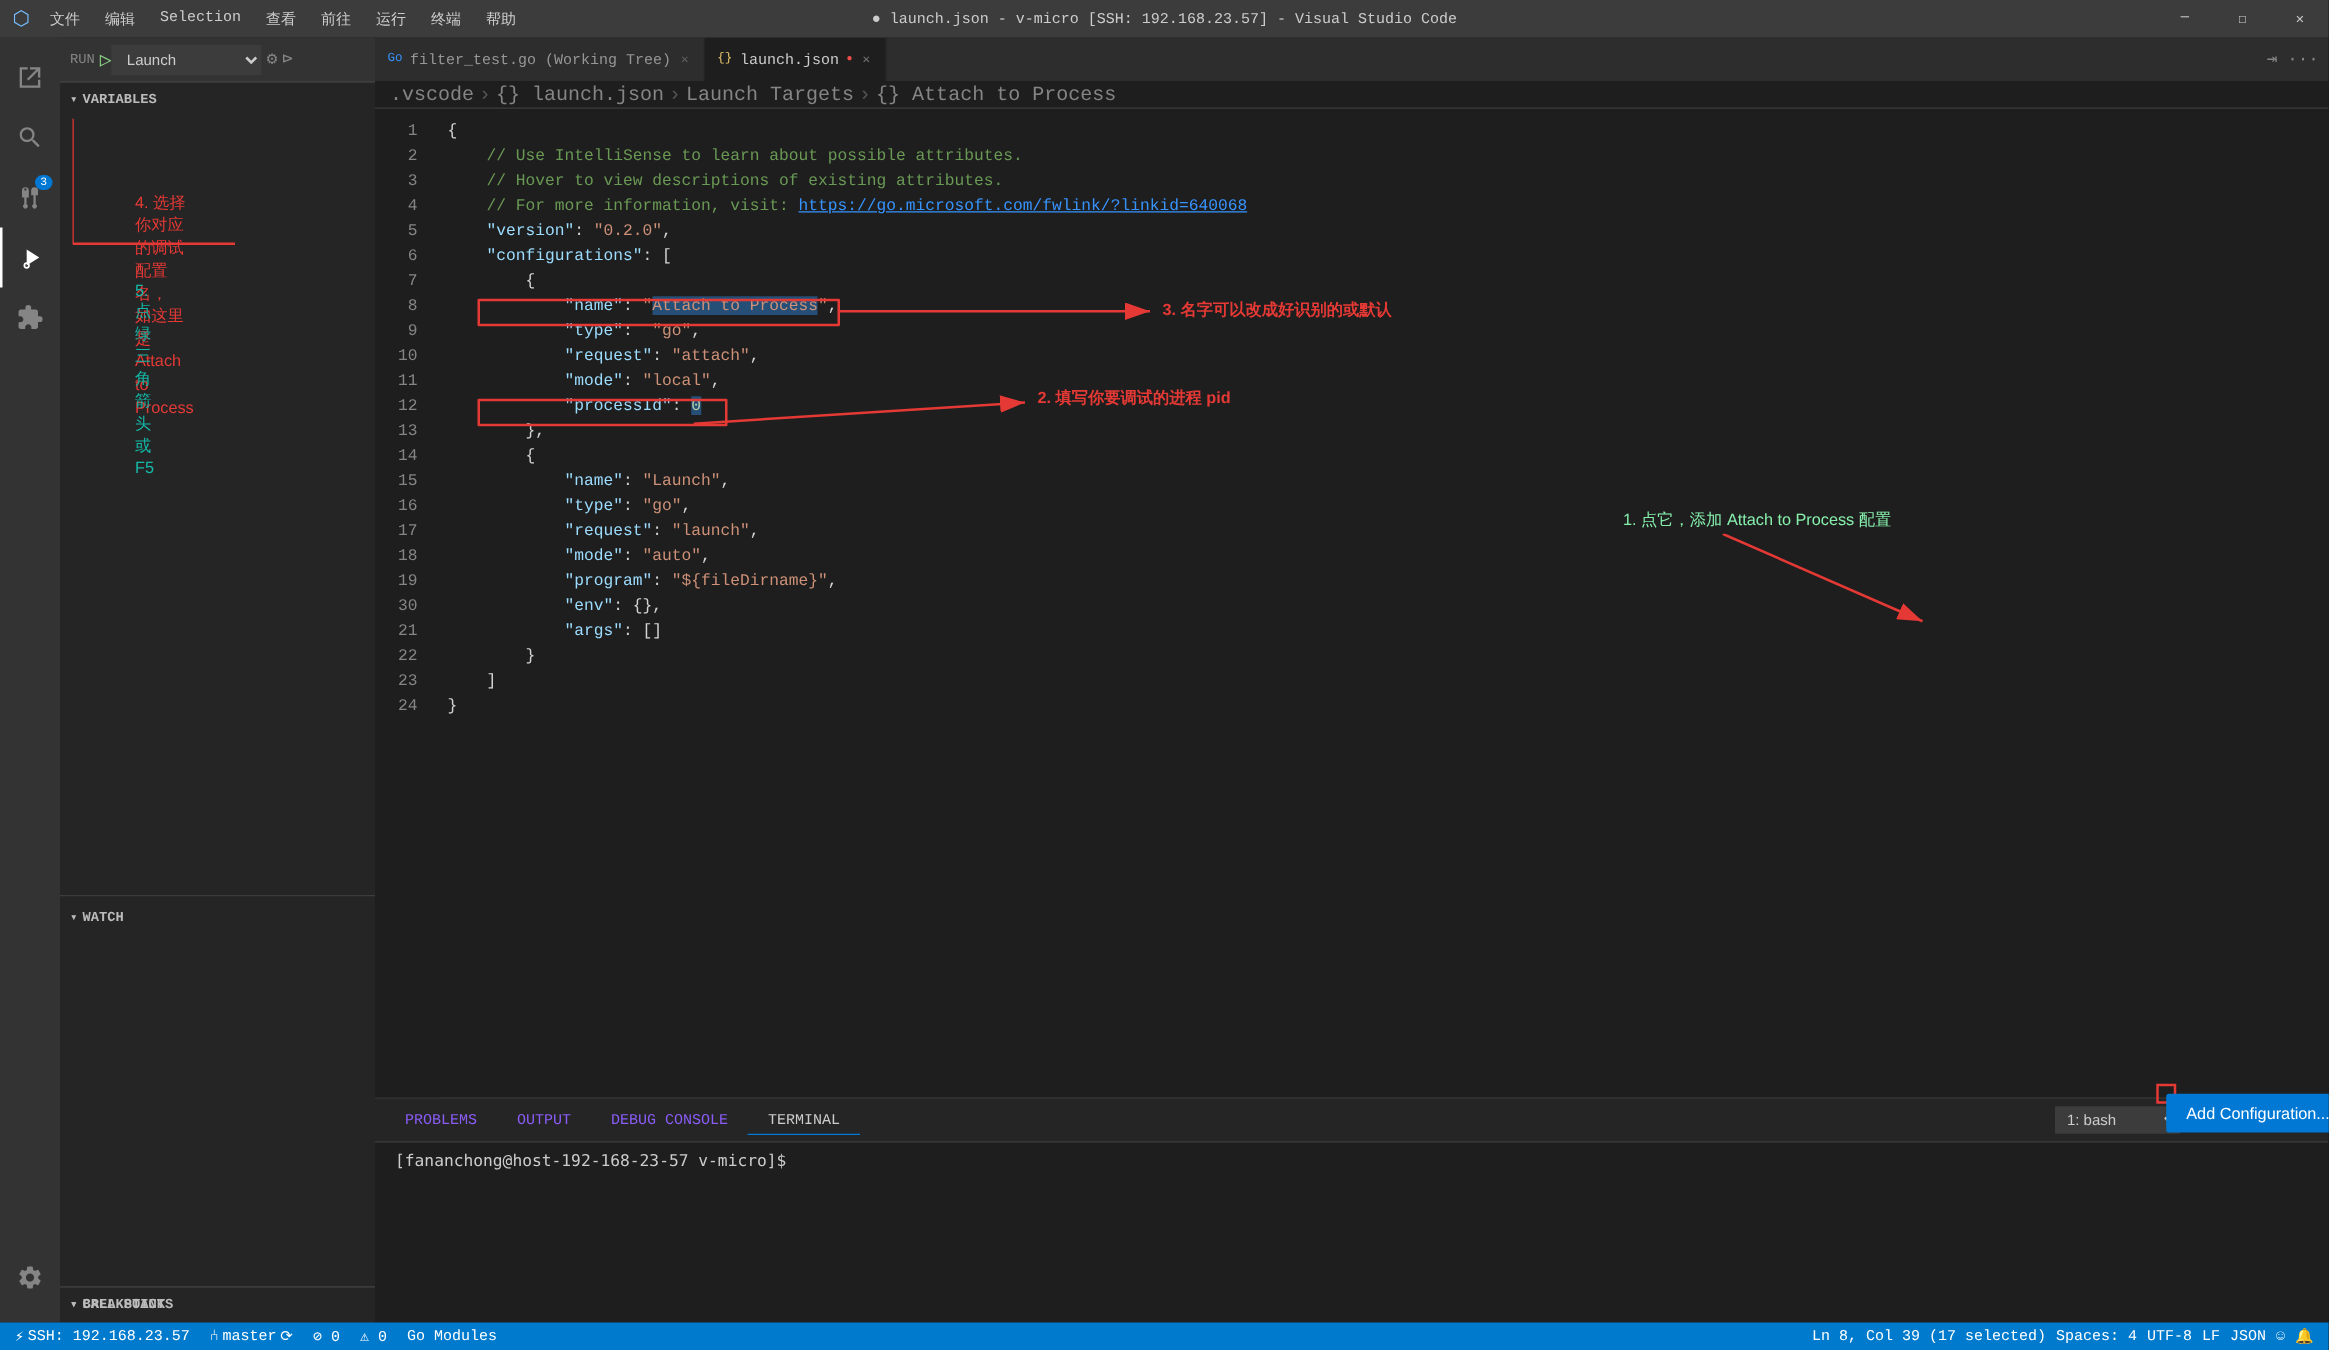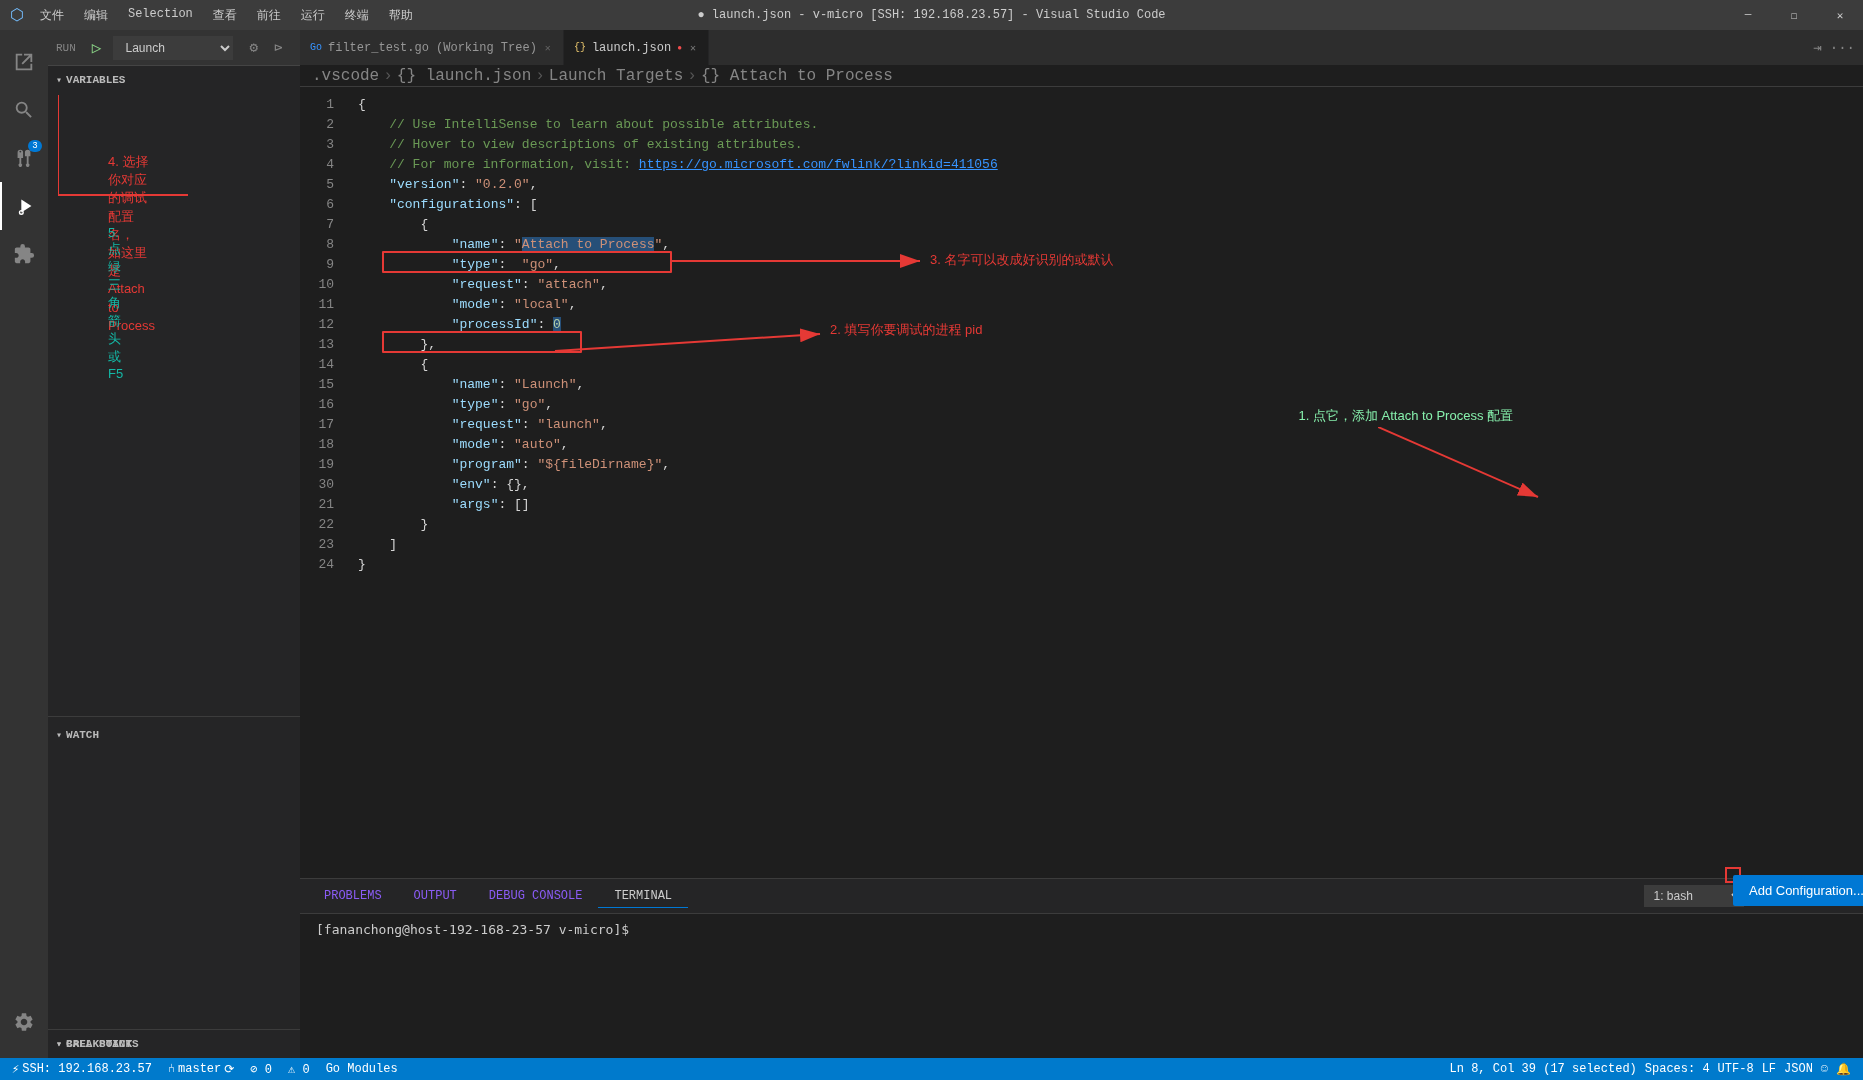--- a/index.html
+++ b/index.html
@@ -143,21 +143,21 @@
     }
     .chevron { font-size: 10px; }
 
     
     .debug-toolbar {
       height: 36px;
       background: #333333;
       display: flex;
       align-items: center;
       padding: 0 8px;
-      gap: 12px;
+      gap: 0;
       border-bottom: 1px solid #444;
       flex-shrink: 0;
     }
     .debug-run-label {
       font-size: 11px;
       color: #858585;
       margin-right: 4px;
     }
     .debug-play {
       color: #89d185;
@@ -579,21 +579,21 @@
           <div>21</div>
             <div>22</div>
             <div>23</div>
             <div>24</div>
         </div>
 
         <div class="code-content">
           <div class="code-line"><span class="punc">{</span></div>
           <div class="code-line"><span class="comment">    // Use IntelliSense to learn about possible attributes.</span></div>
           <div class="code-line"><span class="comment">    // Hover to view descriptions of existing attributes.</span></div>
-          <div class="code-line"><span class="comment">    // For more information, visit: </span><span class="link">https://go.microsoft.com/fwlink/?linkid=411056</span></div>
+          <div class="code-line"><span class="comment">    // For more information, visit: </span><span class="link">https://go.microsoft.com/fwlink/?linkid=640068</span></div>
           <div class="code-line"><span class="punc">    </span><span class="kw">"version"</span><span class="punc">: </span><span class="str">"0.2.0"</span><span class="punc">,</span></div>
           <div class="code-line"><span class="punc">    </span><span class="kw">"configurations"</span><span class="punc">: [</span></div>
           <div class="code-line"><span class="punc">        {</span></div>
           <div class="code-line" style="position:relative;"><span class="punc">            </span><span class="kw">"name"</span><span class="punc">: </span><span class="str">"</span><span class="str selected-text">Attach to Process</span><span class="str">"</span><span class="punc">,</span></div>
           <div class="code-line"><span class="punc">            </span><span class="kw">"type"</span><span class="punc">:  </span><span class="str">"go"</span><span class="punc">,</span></div>
           <div class="code-line"><span class="punc">            </span><span class="kw">"request"</span><span class="punc">: </span><span class="str">"attach"</span><span class="punc">,</span></div>
           <div class="code-line"><span class="punc">            </span><span class="kw">"mode"</span><span class="punc">: </span><span class="str">"local"</span><span class="punc">,</span></div>
           <div class="code-line"><span class="punc">            </span><span class="kw">"processId"</span><span class="punc">: </span><span class="num process-id-highlight">0</span></div>
           <div class="code-line"><span class="punc">        },</span></div>
           <div class="code-line"><span class="punc">        {</span></div>
@@ -602,21 +602,21 @@
           <div class="code-line"><span class="punc">            </span><span class="kw">"request"</span><span class="punc">: </span><span class="str">"launch"</span><span class="punc">,</span></div>
           <div class="code-line"><span class="punc">            </span><span class="kw">"mode"</span><span class="punc">: </span><span class="str">"auto"</span><span class="punc">,</span></div>
           <div class="code-line"><span class="punc">            </span><span class="kw">"program"</span><span class="punc">: </span><span class="str">"${fileDirname}"</span><span class="punc">,</span></div>
           <div class="code-line"><span class="punc">            </span><span class="kw">"env"</span><span class="punc">: {},</span></div>
           <div class="code-line"><span class="punc">            </span><span class="kw">"args"</span><span class="punc">: []</span></div>
           <div class="code-line"><span class="punc">        }</span></div>
           <div class="code-line"><span class="punc">    ]</span></div>
           <div class="code-line"><span class="punc">}</span></div>
         </div>
 
-        <div class="annotation-overlay" style="position:absolute; top:16px; left:0; width:100%; height:100%; pointer-events:none;">
+        <div class="annotation-overlay" style="position:absolute; top:4px; left:0; width:100%; height:100%; pointer-events:none;font-weight:bold;">
 
           <div style="position:absolute; top:148px; left:82px; width:290px; height:22px; border:2px solid #e53935; border-radius:1px;"></div>
 
           <svg style="position:absolute;top:0;left:0;width:100%;height:100%;pointer-events:none;" xmlns="http://www.w3.org/2000/svg">
 
             <line x1="372" y1="158" x2="620" y2="158" stroke="#e53935" stroke-width="2" marker-end="url(#arrowhead)"></line>
 
             <line x1="255" y1="248" x2="520" y2="231" stroke="#e53935" stroke-width="2" marker-end="url(#arrowhead)"></line>
 
             <line x1="10" y1="-370" x2="10" y2="-260" stroke="#e53935" stroke-width="2"></line>

